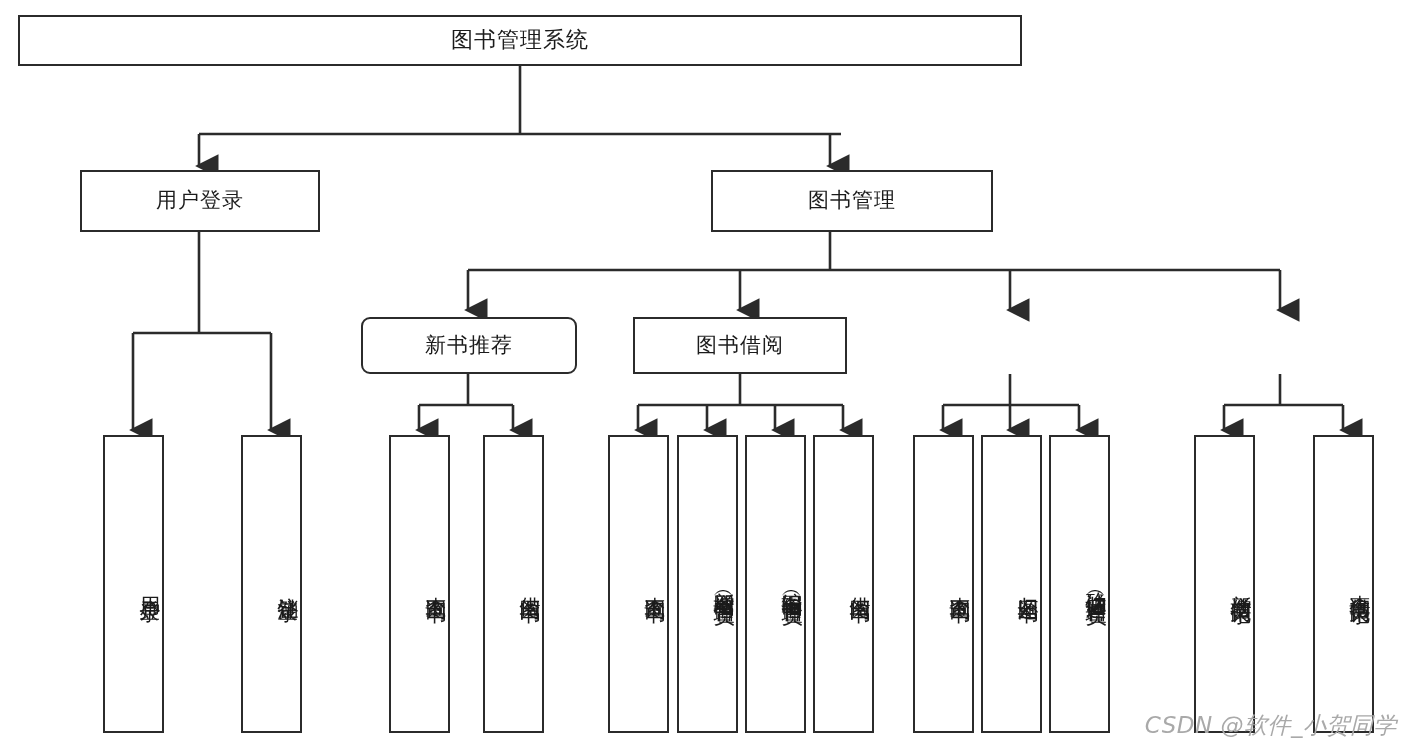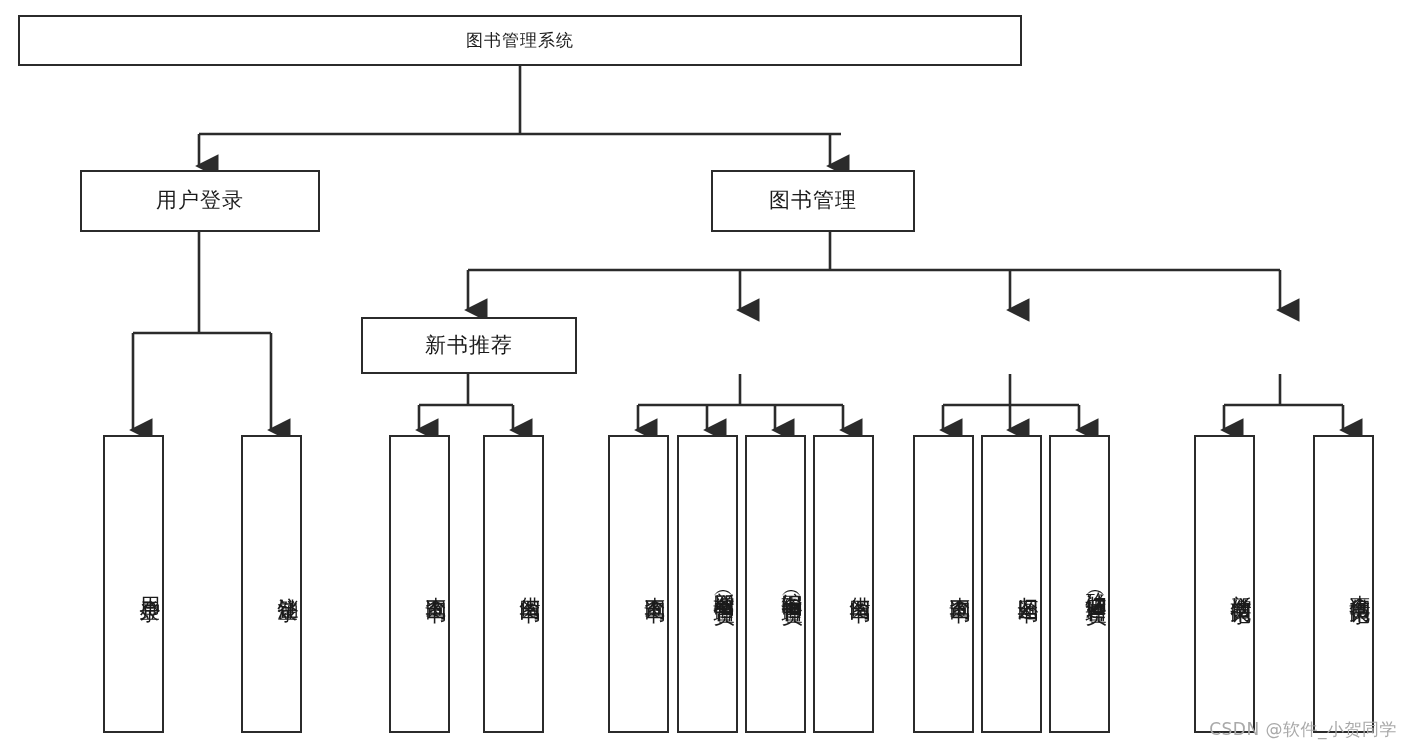--- a/index.html
+++ b/index.html
@@ -35,21 +35,21 @@
     align-items: center;
     justify-content: center;
     color: #1b1b1b;
   }
   .node.horizontal {
     font-size: 21px;
     letter-spacing: 1px;
     line-height: 1.2;
   }
   .node.root {
-    font-size: 17px;
+    font-size: 22px;
   }
   .node.vertical {
     writing-mode: vertical-rl;
     text-orientation: upright;
     font-size: 21px;
     line-height: 1.15;
     letter-spacing: 2px;
     padding-top: 6px;
     padding-bottom: 6px;
     align-items: flex-start;
@@ -60,24 +60,25 @@
   }
   .vlabel {
     writing-mode: vertical-rl;
     text-orientation: upright;
     white-space: nowrap;
   }
   .watermark {
     position: absolute;
     right: 8px;
     bottom: 6px;
-    font-size: 17px;
+    font-size: 23px;
     color: #a9a9a9;
     white-space: nowrap;
     letter-spacing: 0.5px;
+    font-style: italic;
   }
 </style>
 </head>
 <body>
 
 <div id="canvas">
 
   <svg id="edges" viewBox="0 0 1405 747" xmlns="http://www.w3.org/2000/svg">
     <defs>
       <marker id="arrow" viewBox="0 0 12 12" refX="6" refY="10" markerWidth="9" markerHeight="9" orient="auto">
@@ -125,24 +126,25 @@
       <path d="M 1224 405 L 1343 405"></path>
       <path d="M 1224 405 L 1224 430" marker-end="url(#arrow)"></path>
       <path d="M 1343 405 L 1343 430" marker-end="url(#arrow)"></path>
     </g>
   </svg>
 
   <div class="node horizontal root" style="left:18px; top:15px; width:1004px; height:51px;">图书管理系统</div>
 
   <div class="node horizontal" style="left:80px; top:170px; width:240px; height:62px;">用户登录</div>
 
-  <div class="node horizontal" style="left:711px; top:170px; width:204px; height:62px;">图书管理</div>
-
-  <div class="node horizontal" style="left:361px; top:317px; width:216px; height:57px;">新书推荐</div>
-
+  <div class="node horizontal" style="left:711px; top:170px; width:282px; height:62px;">图书管理</div>
+
+  <div class="node horizontal" style="left:361px; top:317px; width:216px; height:57px;border-radius:9px;">新书推荐</div>
+
+  <div class="node horizontal" style="left:633px; top:317px; width:214px; height:57px;">图书借阅</div>
 
 
 
   <div class="node vertical" style="left:103px; top:435px; width:61px; height:298px;">
     <span class="vlabel">用户登录</span>
   </div>
 
   <div class="node vertical" style="left:241px; top:435px; width:61px; height:298px;">
     <span class="vlabel">注销登录</span>
   </div>

